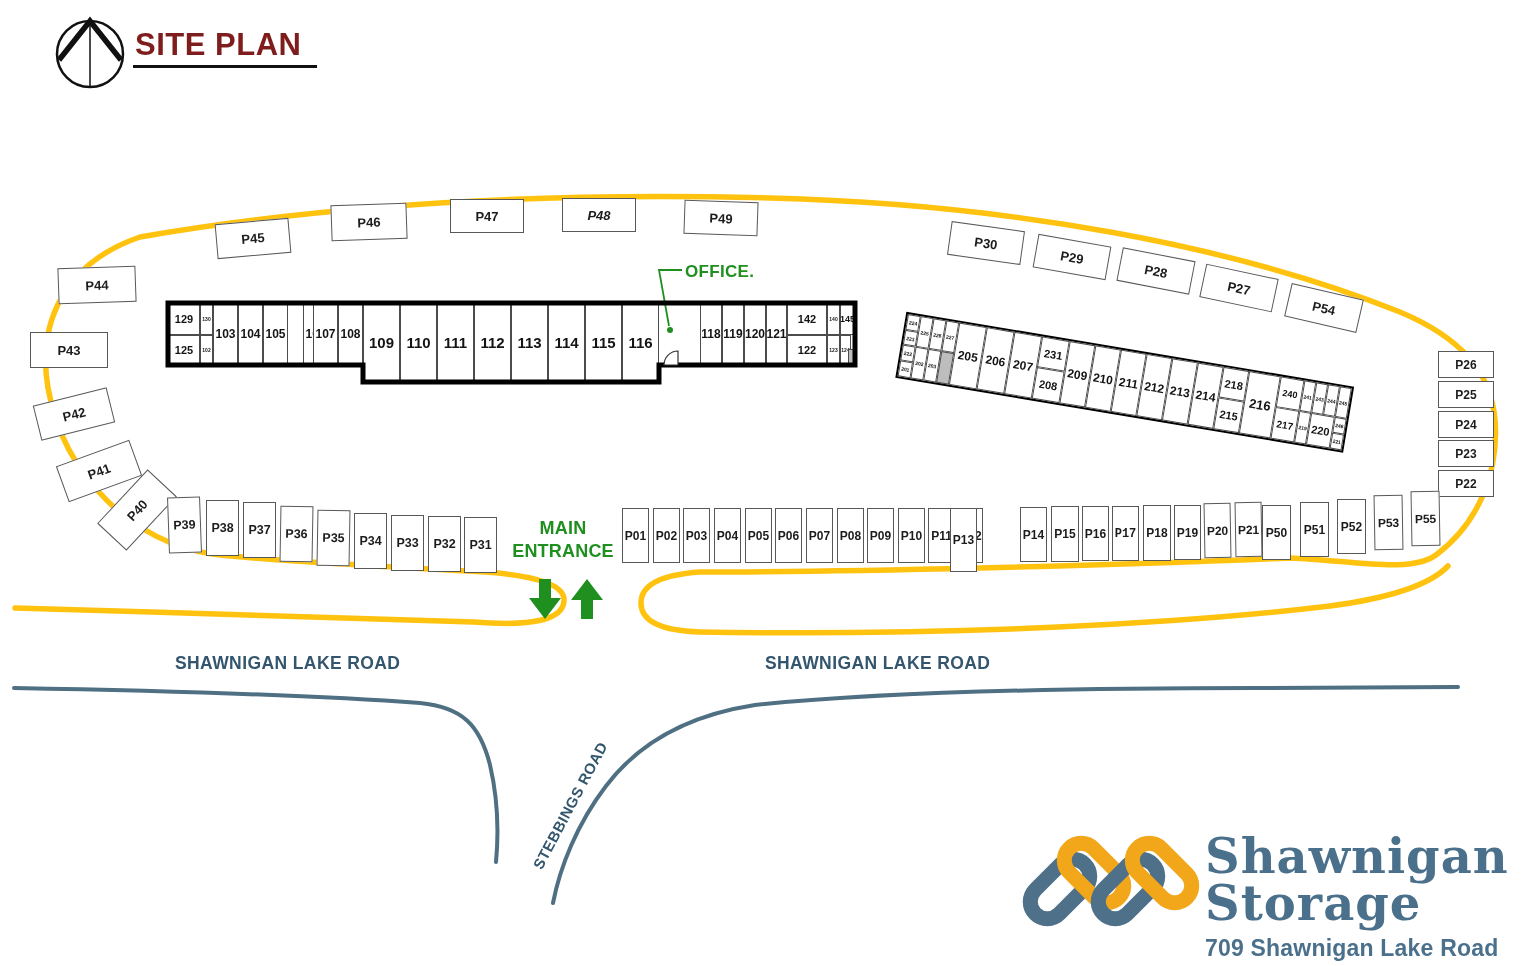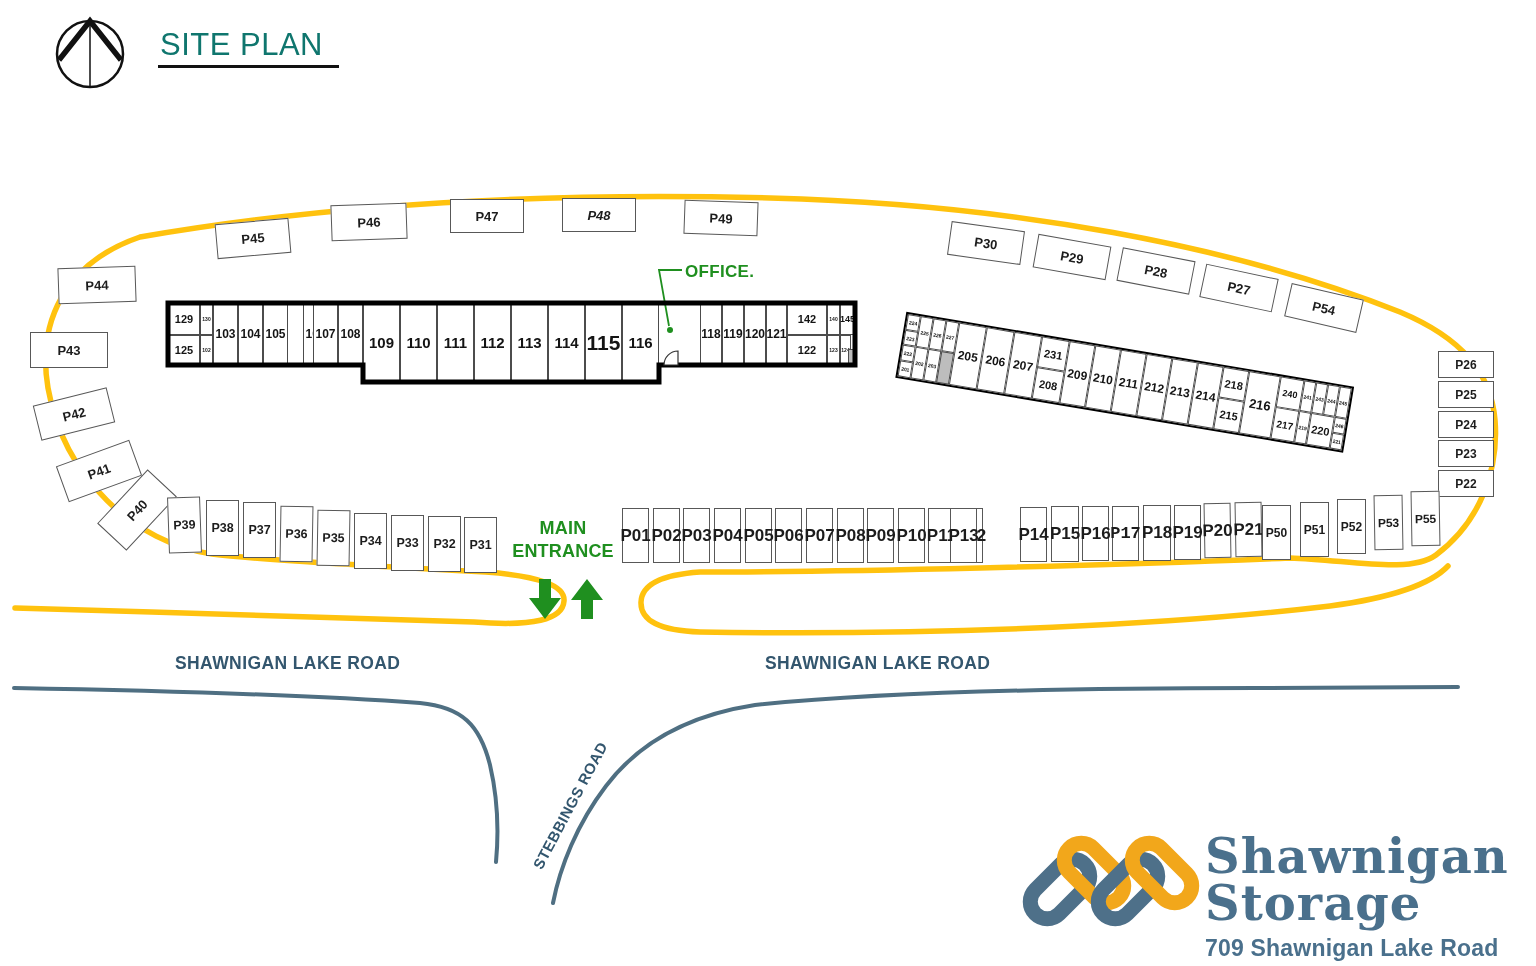--- a/index.html
+++ b/index.html
@@ -1,28 +1,28 @@
 <!DOCTYPE html>
 <html><head>
 <meta charset="utf-8">
 <style>
   html,body{margin:0;padding:0;}
   body{width:1536px;height:966px;position:relative;background:#fff;overflow:hidden;
        font-family:"Liberation Sans",sans-serif;}
   .abs{position:absolute;}
   svg{position:absolute;overflow:visible;}
   
-  #title{left:133px;top:27px;font-size:31px;font-weight:normal;color:#0f766e;
-         border-bottom:3.5px solid #111;padding:0 16px 2px 2px;letter-spacing:.5px;margin-left:25px;}
+  #title{left:133px;top:27px;font-size:31px;font-weight:bold;color:#7f1d1d;
+         border-bottom:3.5px solid #111;padding:0 16px 2px 2px;letter-spacing:.5px;}
   
   .stall{position:absolute;background:#fff;border:1.6px solid #585858;box-sizing:border-box;
          display:flex;align-items:center;justify-content:center;font-weight:bold;
          font-size:13px;color:#1c1c1c;z-index:3;}
   #pRightCol .stall{font-size:12px;}
-  #pBottomMid .stall{font-size:17px;}
+  #pBottomMid .stall{font-size:12px;}
   #pBottomLeft .stall{font-size:12.5px;}
   #pBottomRight .stall{font-size:12px;}
   
   .cell{position:absolute;background:#fff;border:1.5px solid #4c4c4c;box-sizing:border-box;
         display:flex;align-items:center;justify-content:center;font-weight:bold;color:#141414;}
   #building1{left:168px;top:303px;width:687px;height:79px;z-index:2;}
   #building2{left:908px;top:314px;width:450px;height:63px;z-index:2;
              transform:rotate(9.5deg);transform-origin:0 0;
              outline:4px solid #000;outline-offset:-2px;background:#fff;}
   
@@ -123,21 +123,21 @@
       </div>
       <div class="cell" style="left: 306px; top: 0px; width: 37px; height: 79px; font-size: 15px;">
         <span>112</span>
       </div>
       <div class="cell" style="left: 343px; top: 0px; width: 37px; height: 79px; font-size: 15px;">
         <span>113</span>
       </div>
       <div class="cell" style="left: 380px; top: 0px; width: 37px; height: 79px; font-size: 15px;">
         <span>114</span>
       </div>
-      <div class="cell" style="left: 417px; top: 0px; width: 37px; height: 79px; font-size: 21px;">
+      <div class="cell" style="left: 417px; top: 0px; width: 37px; height: 79px; font-size: 15px;">
         <span>115</span>
       </div>
       <div class="cell" style="left: 454px; top: 0px; width: 37px; height: 79px; font-size: 15px;">
         <span>116</span>
       </div>
       <div class="cell" style="left: 532px; top: 0px; width: 22px; height: 62px; font-size: 12px;">
         <span>118</span>
       </div>
       <div class="cell" style="left: 554px; top: 0px; width: 22px; height: 62px; font-size: 12px;">
         <span>119</span>
@@ -423,21 +423,21 @@
       </div>
       <div class="stall" style="left: 898px; top: 508px; width: 27px; height: 55px;">
         <span>P10</span>
       </div>
       <div class="stall" style="left: 928px; top: 508px; width: 27px; height: 55px;">
         <span>P11</span>
       </div>
       <div class="stall" style="left: 959px; top: 508px; width: 24px; height: 55px; align-items: center;">
         <span>P12</span>
       </div>
-      <div class="stall" style="left: 950px; top: 508px; width: 27px; height: 55px;">
+      <div class="stall" style="left: 950px; top: 508px; width: 27px; height: 64px;">
         <span>P13</span>
       </div>
       <div class="stall" style="left: 1020px; top: 507px; width: 27px; height: 55px;">
         <span>P14</span>
       </div>
       <div class="stall" style="left: 1051px; top: 506px; width: 28px; height: 56px;">
         <span>P15</span>
       </div>
       <div class="stall" style="left: 1082px; top: 506px; width: 27px; height: 55px;">
         <span>P16</span>

